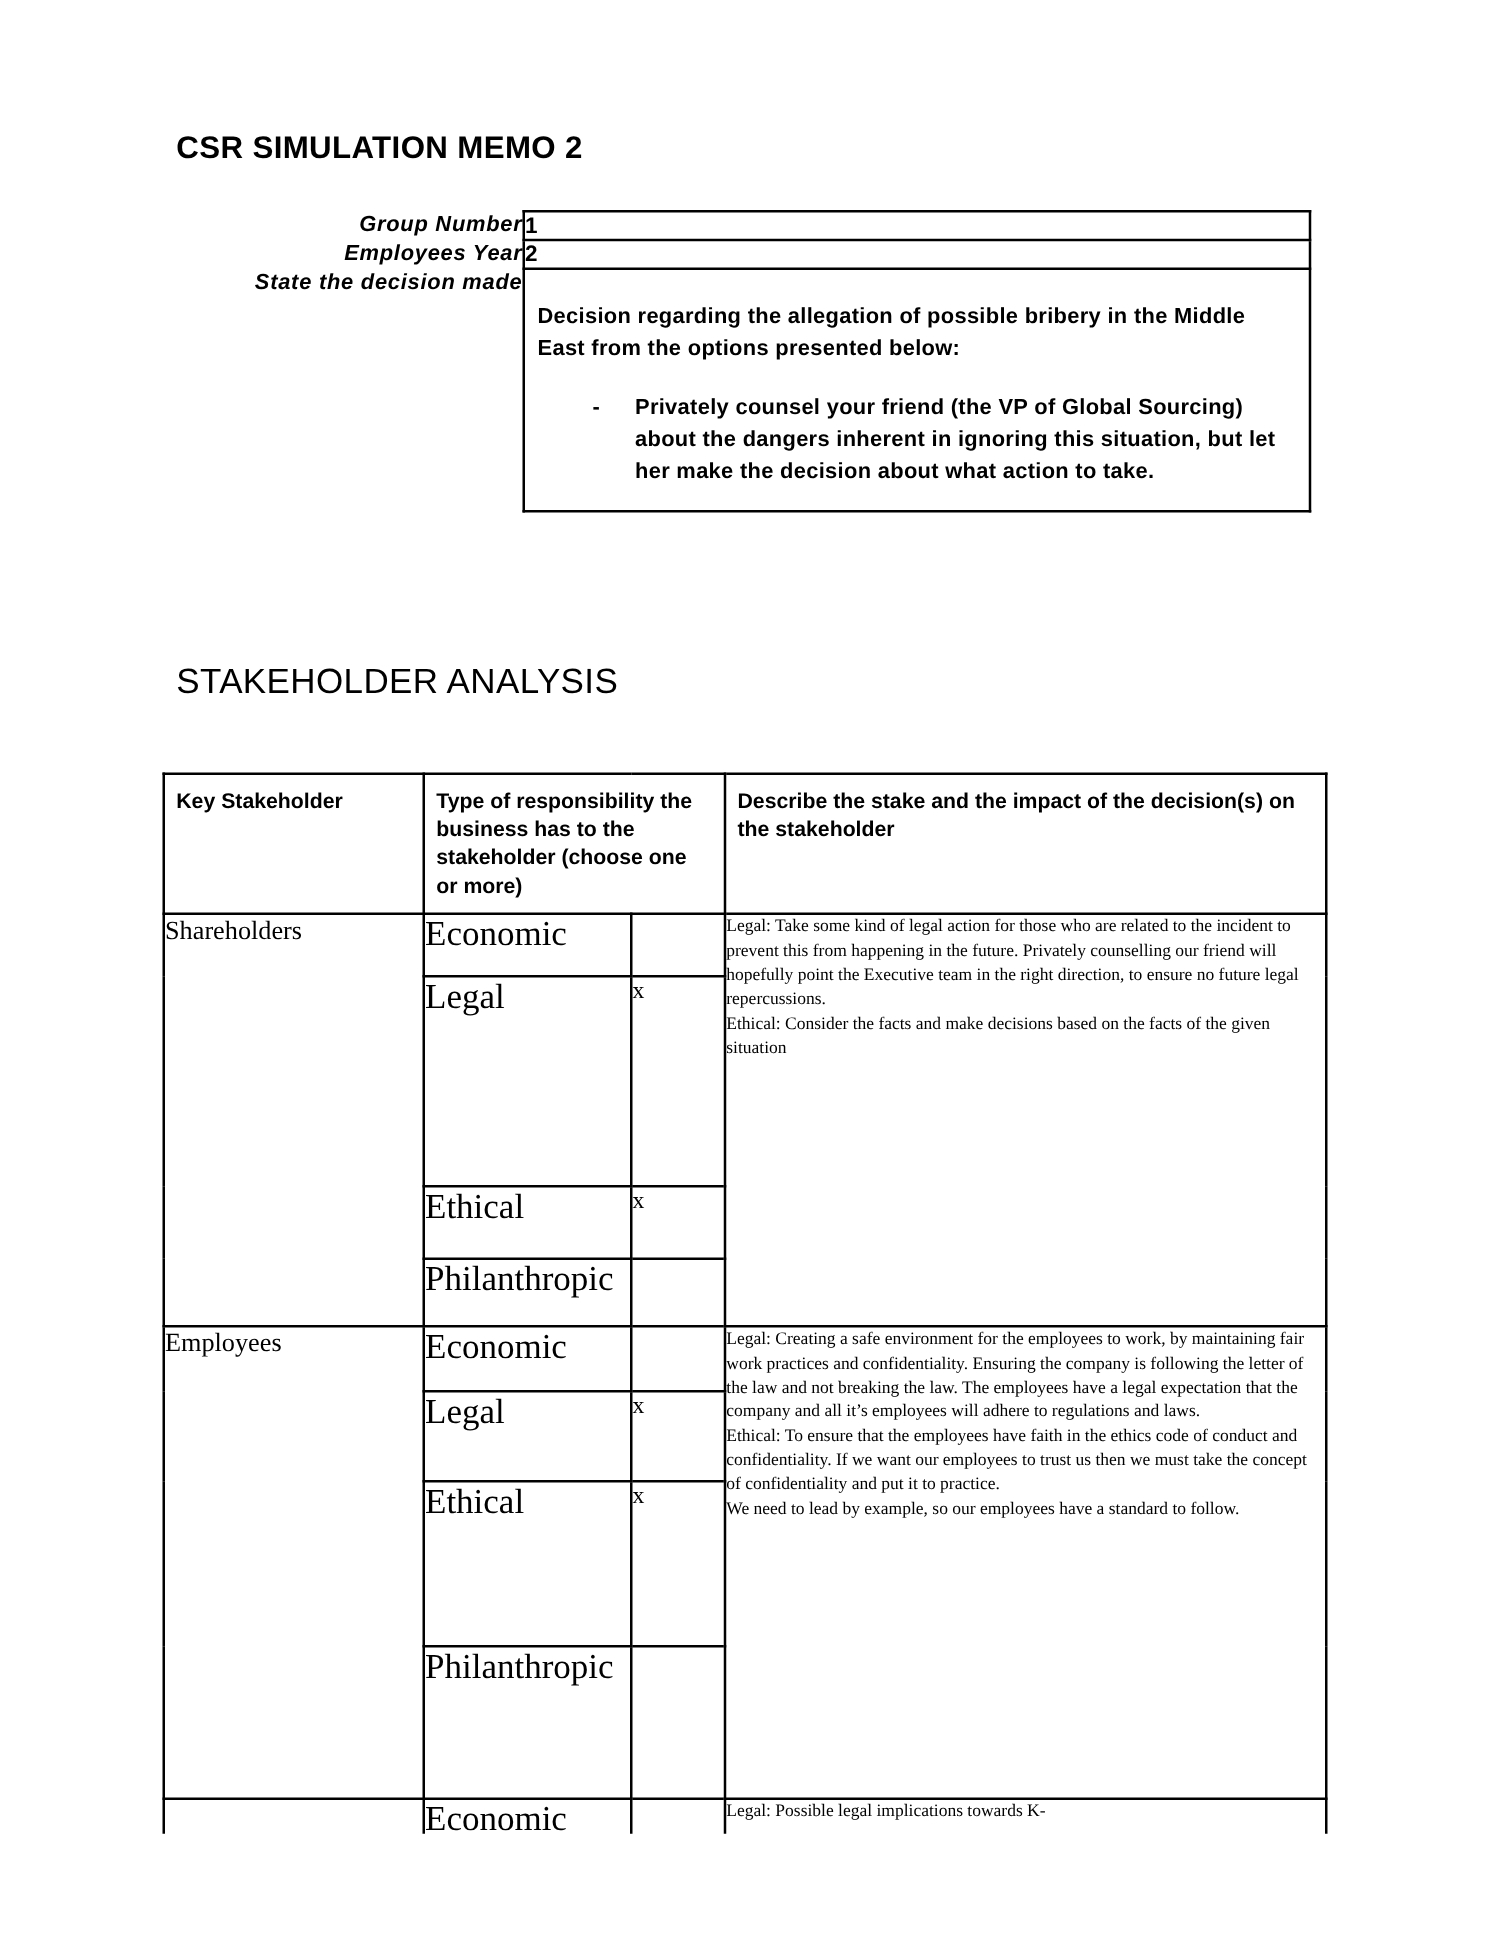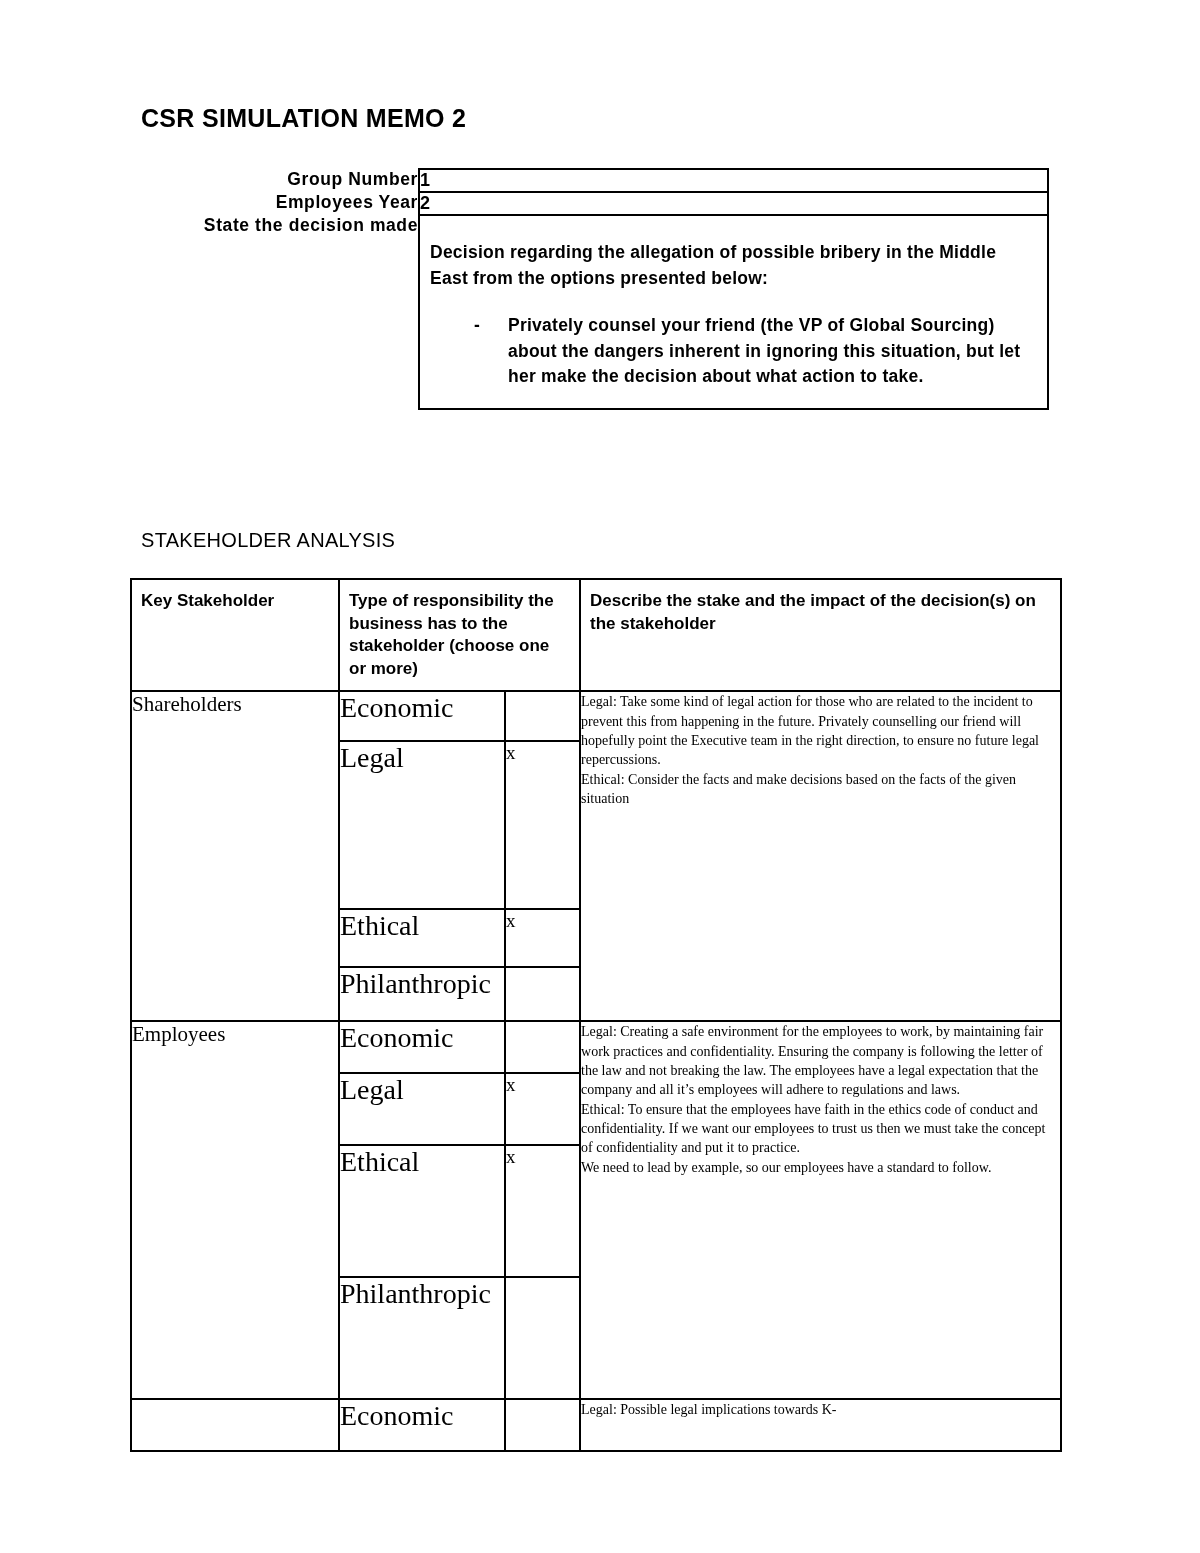--- a/index.html
+++ b/index.html
@@ -53,20 +53,21 @@
   td.info-label {
     width: 277px;
     border: none;
     text-align: right;
     padding: 10px 12px 8px 0;
     font-family: "Liberation Sans", sans-serif;
     font-weight: bold;
     font-size: 17.5px;
     letter-spacing: 0.6px;
     white-space: nowrap;
+    font-style: italic;
   }
   td.info-value {
     border: 2.5px solid #000;
     padding: 8px 0 8px 8px;
     font-family: "Liberation Sans", sans-serif;
     font-weight: bold;
     font-size: 18px;
   }
   td.info-value.tall {
     padding-top: 24px;
@@ -101,36 +102,37 @@
     top: 0;
   }
 
   
   .section-heading {
     position: absolute;
     left: 141px;
     top: 529px;
     font-family: "Liberation Sans", sans-serif;
     font-weight: normal;
-    font-size: 20px;
+    font-size: 28px;
     letter-spacing: 0.3px;
     white-space: nowrap;
   }
 
   
   .sa-wrap {
     position: absolute;
     left: 130px;
     top: 578px;
     width: 930px;
   }
   table.sa {
     border-collapse: collapse;
     width: 930px;
     table-layout: fixed;
+    margin-top: 40px;
   }
   table.sa td, table.sa th {
     border: 2.5px solid #000;
     padding: 0;
     vertical-align: top;
     text-align: left;
     font-weight: normal;
   }
   table.sa th {
     font-family: "Liberation Sans", sans-serif;

